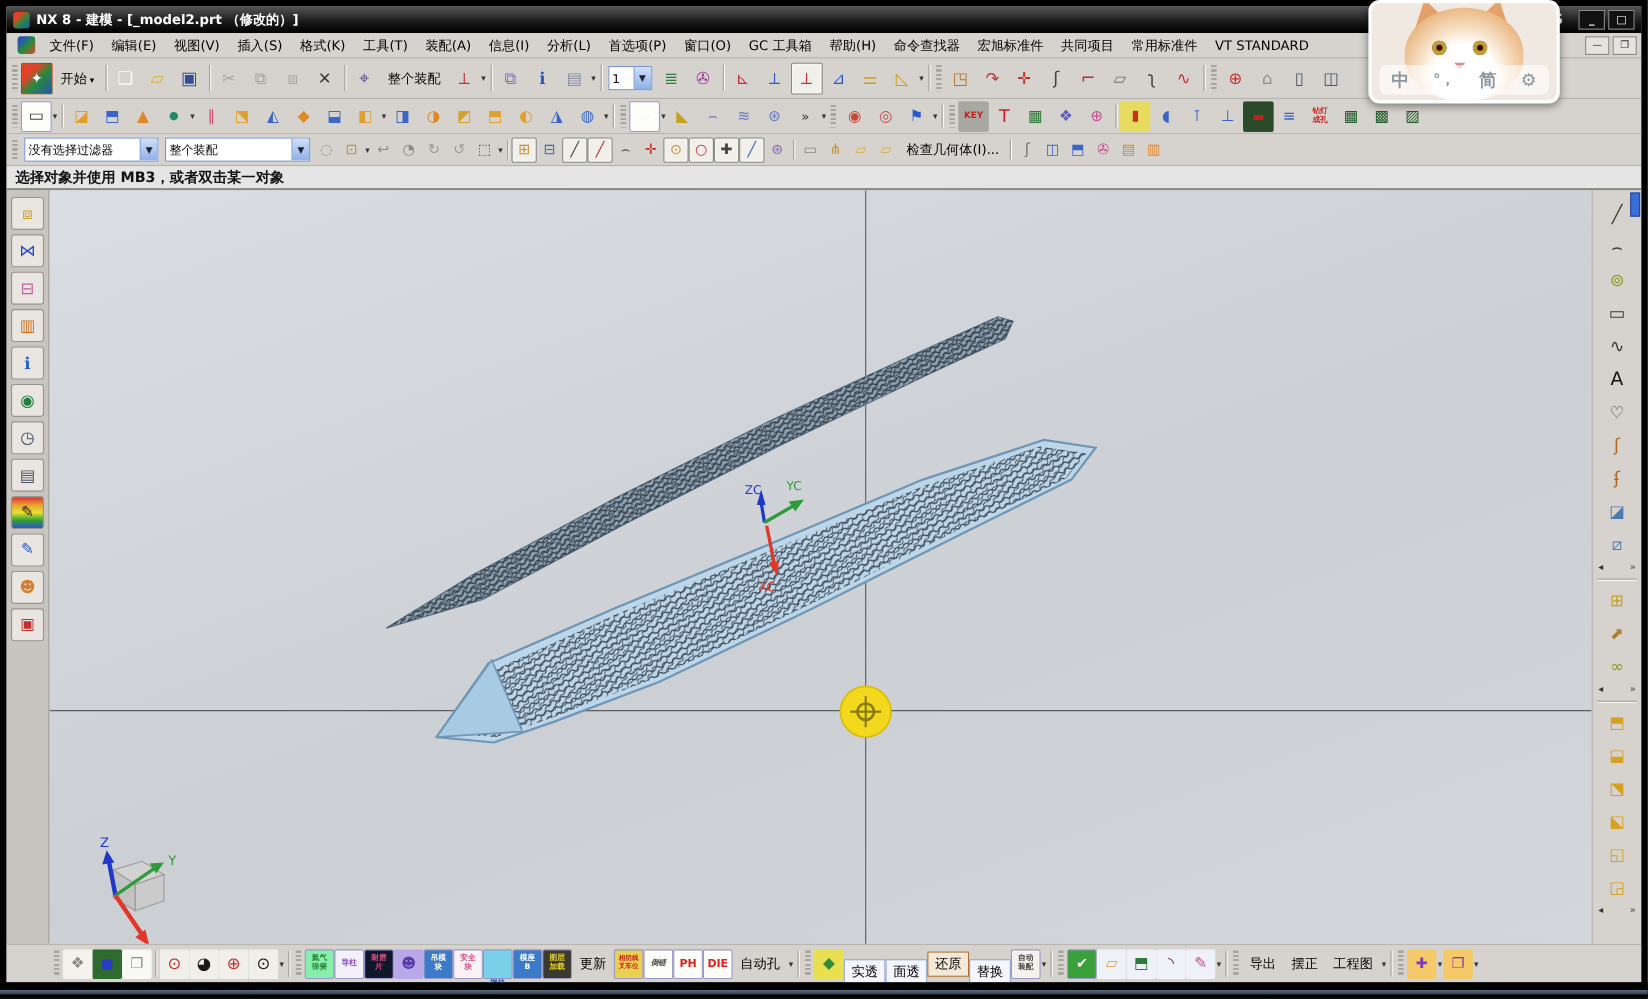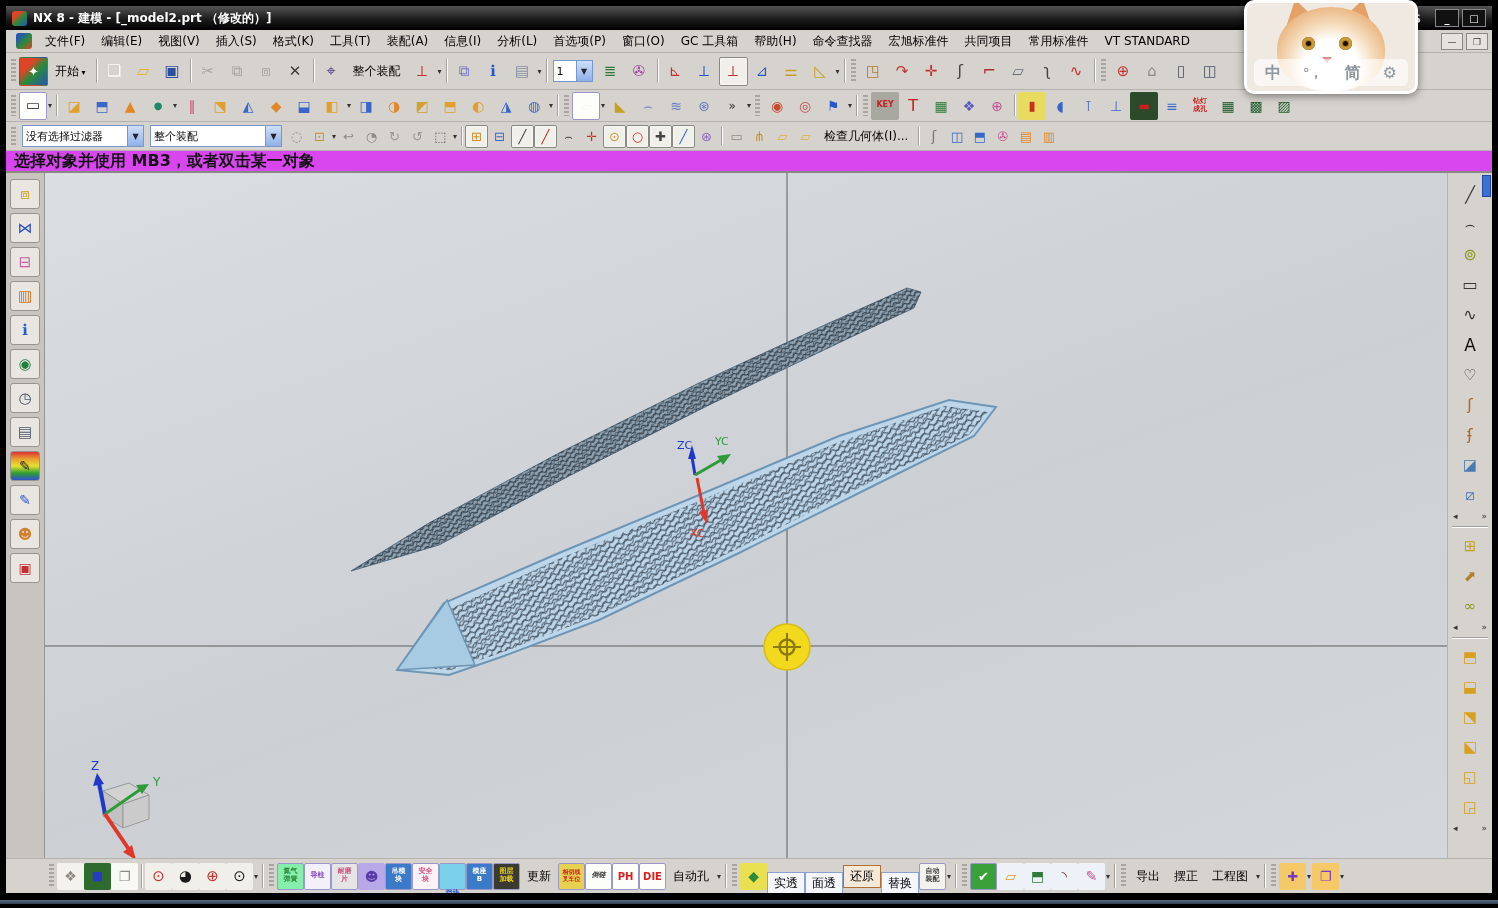--- a/index.html
+++ b/index.html
@@ -34,21 +34,21 @@
   .sep{width:1px;height:72%;background:#a2a09a;box-shadow:1px 0 0 #fff;margin:0 3px;flex:none;}
   .ddb{font-size:8px;color:#333;margin:0 1px;flex:none;}
   .combo{height:20px;background:#fff;border:1px solid #7a96cf;display:flex;align-items:center;justify-content:space-between;font-size:11px;margin:0 3px;flex:none;overflow:hidden;}
   .cval{padding-left:3px;white-space:nowrap;overflow:hidden;}
   .carr{width:15px;height:100%;background:linear-gradient(180deg,#cfe0f8,#8fb0e8);display:flex;align-items:center;justify-content:center;font-size:8px;color:#223;border-left:1px solid #7a96cf;flex:none;}
   .tbtn{font-size:12px;padding:2px 6px;white-space:nowrap;border:1px solid transparent;flex:none;}
   .tbtn.boxed{border:1px solid #8aa0d0;background:#f4f6fb;margin-top:15px;}
   .tbtn.ton{border:1px solid #b07030;background:#f4e8d8;}
   .ddin{font-size:8px;}
   
-  .promptbar{height:20px;background:#d946ef;border-bottom:2px solid #8a8882;font-size:16px;font-weight:bold;color:#111;display:flex;align-items:center;padding-left:8px;flex:none;}
+  .promptbar{height:20px;background:#e5e5e5;border-bottom:2px solid #8a8882;font-size:13px;font-weight:bold;color:#111;display:flex;align-items:center;padding-left:8px;flex:none;}
   
   .main{flex:1;display:flex;min-height:0;}
   .leftbar{width:38px;background:#c8c5c0;border-right:1px solid #98958f;display:flex;flex-direction:column;align-items:center;padding-top:6px;gap:4px;flex:none;}
   .leftbar .icon{width:28px;height:28px;background:#e9e6e1;border:1px solid #96948e;border-radius:3px;}
   .viewport{flex:1;position:relative;background:linear-gradient(160deg,#dadde1 0%,#ccd0d5 55%,#d3d6da 100%);overflow:hidden;}
   .viewport svg{position:absolute;left:0;top:0;}
   .rightbar{width:44px;background:#d6d3ce;border-left:1px solid #b5b2ad;display:flex;flex-direction:column;align-items:center;padding-top:8px;gap:2px;flex:none;position:relative;}
   .rightbar .icon{width:28px;height:26px;}
   .navrow{width:100%;display:flex;justify-content:space-between;padding:0 5px;box-sizing:border-box;font-size:9px;color:#333;}
   .hrline{width:80%;height:1px;background:#a2a09a;box-shadow:0 1px 0 #fff;margin:3px 0;}
@@ -711,21 +711,21 @@
         <div class="itxt" style="color: rgb(47, 138, 58);">
           <div>氮气</div>
           <div>弹簧</div>
         </div>
       </div>
       <div class="icon ibd" style="background: rgb(244, 240, 250);">
         <div class="itxt" style="color: rgb(128, 64, 192);">
           <div>导柱</div>
         </div>
       </div>
-      <div class="icon ibd" style="background: #e5e5e5;">
+      <div class="icon ibd" style="background: #0f172a;">
         <div class="itxt" style="color: rgb(208, 80, 128);">
           <div>耐磨</div>
           <div>片</div>
         </div>
       </div>
       <div class="icon" style="background: rgb(184, 168, 232);">
         <span class="g" style="color: rgb(90, 58, 168); font-size: 13px;">☻</span>
       </div>
       <div class="icon ibd" style="background: rgb(58, 122, 200);">
         <div class="itxt" style="color: rgb(255, 255, 255);">

